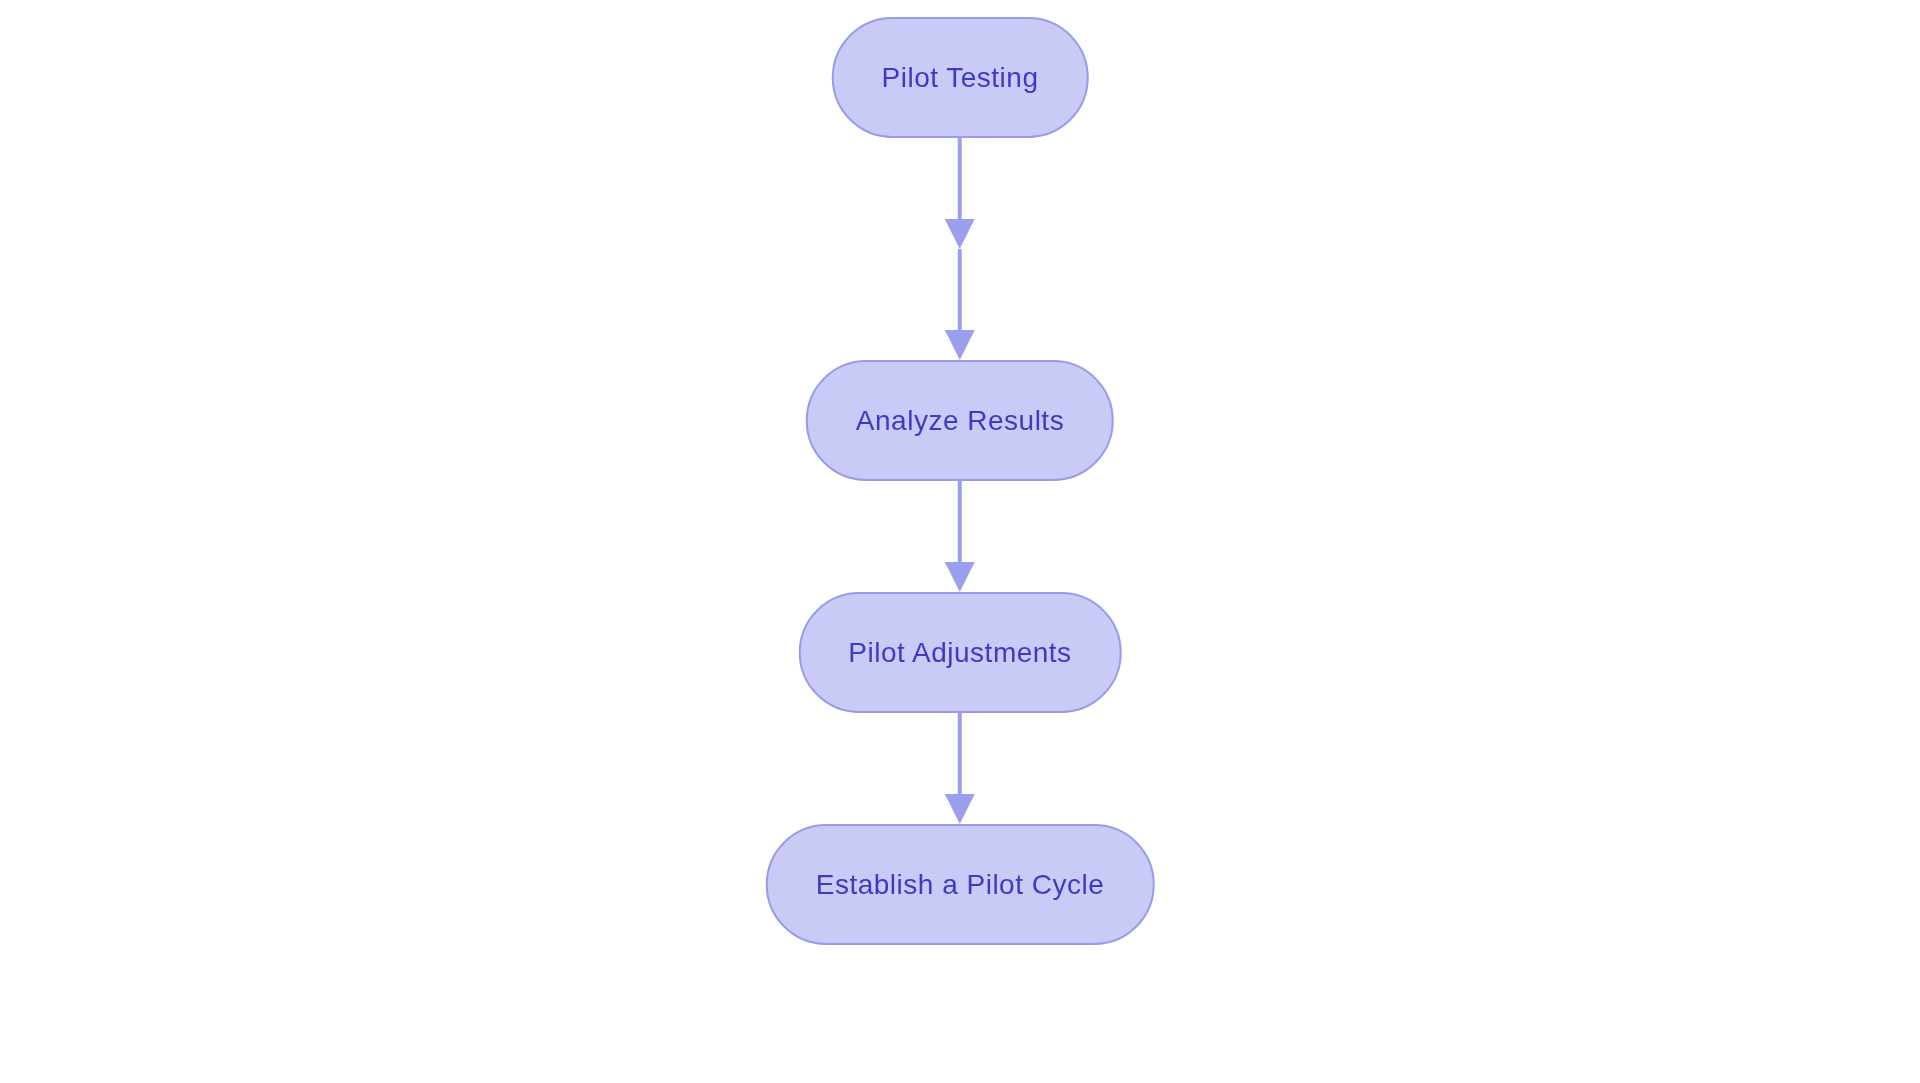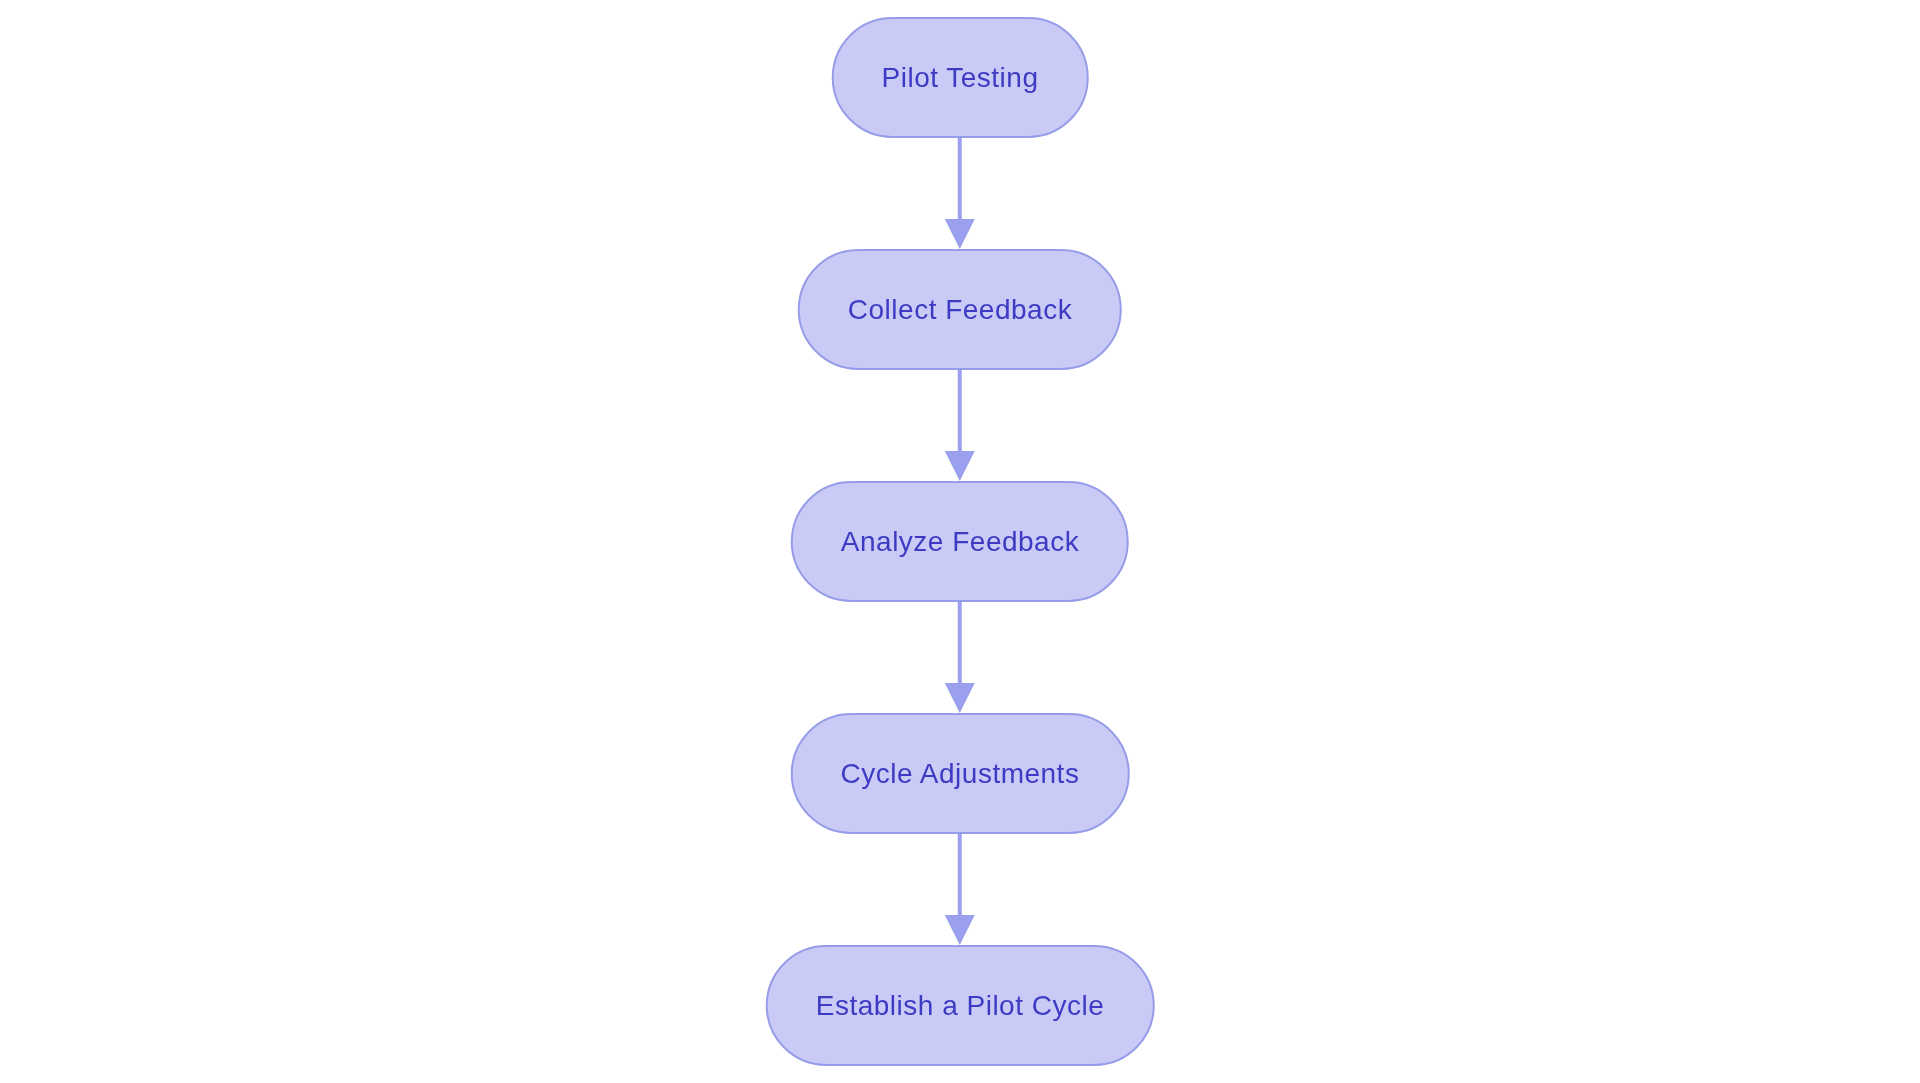--- a/index.html
+++ b/index.html
@@ -66,40 +66,37 @@
 
   <div class="flow-node">
     <span>Pilot Testing</span>
   </div>
 
   <div class="connector">
     <div class="line"></div>
     <div class="arrowhead"></div>
   </div>
 
+
+  <div class="connector">
+    <div class="line"></div>
+    <div class="arrowhead"></div>
+  </div>
+
   <div class="flow-node">
-    <span>Collect Feedback</span>
+    <span>Analyze Results</span>
   </div>
 
   <div class="connector">
     <div class="line"></div>
     <div class="arrowhead"></div>
   </div>
 
   <div class="flow-node">
-    <span>Analyze Feedback</span>
-  </div>
-
-  <div class="connector">
-    <div class="line"></div>
-    <div class="arrowhead"></div>
-  </div>
-
-  <div class="flow-node">
-    <span>Cycle Adjustments</span>
+    <span>Pilot Adjustments</span>
   </div>
 
   <div class="connector">
     <div class="line"></div>
     <div class="arrowhead"></div>
   </div>
 
   <div class="flow-node">
     <span>Establish a Pilot Cycle</span>
   </div>

